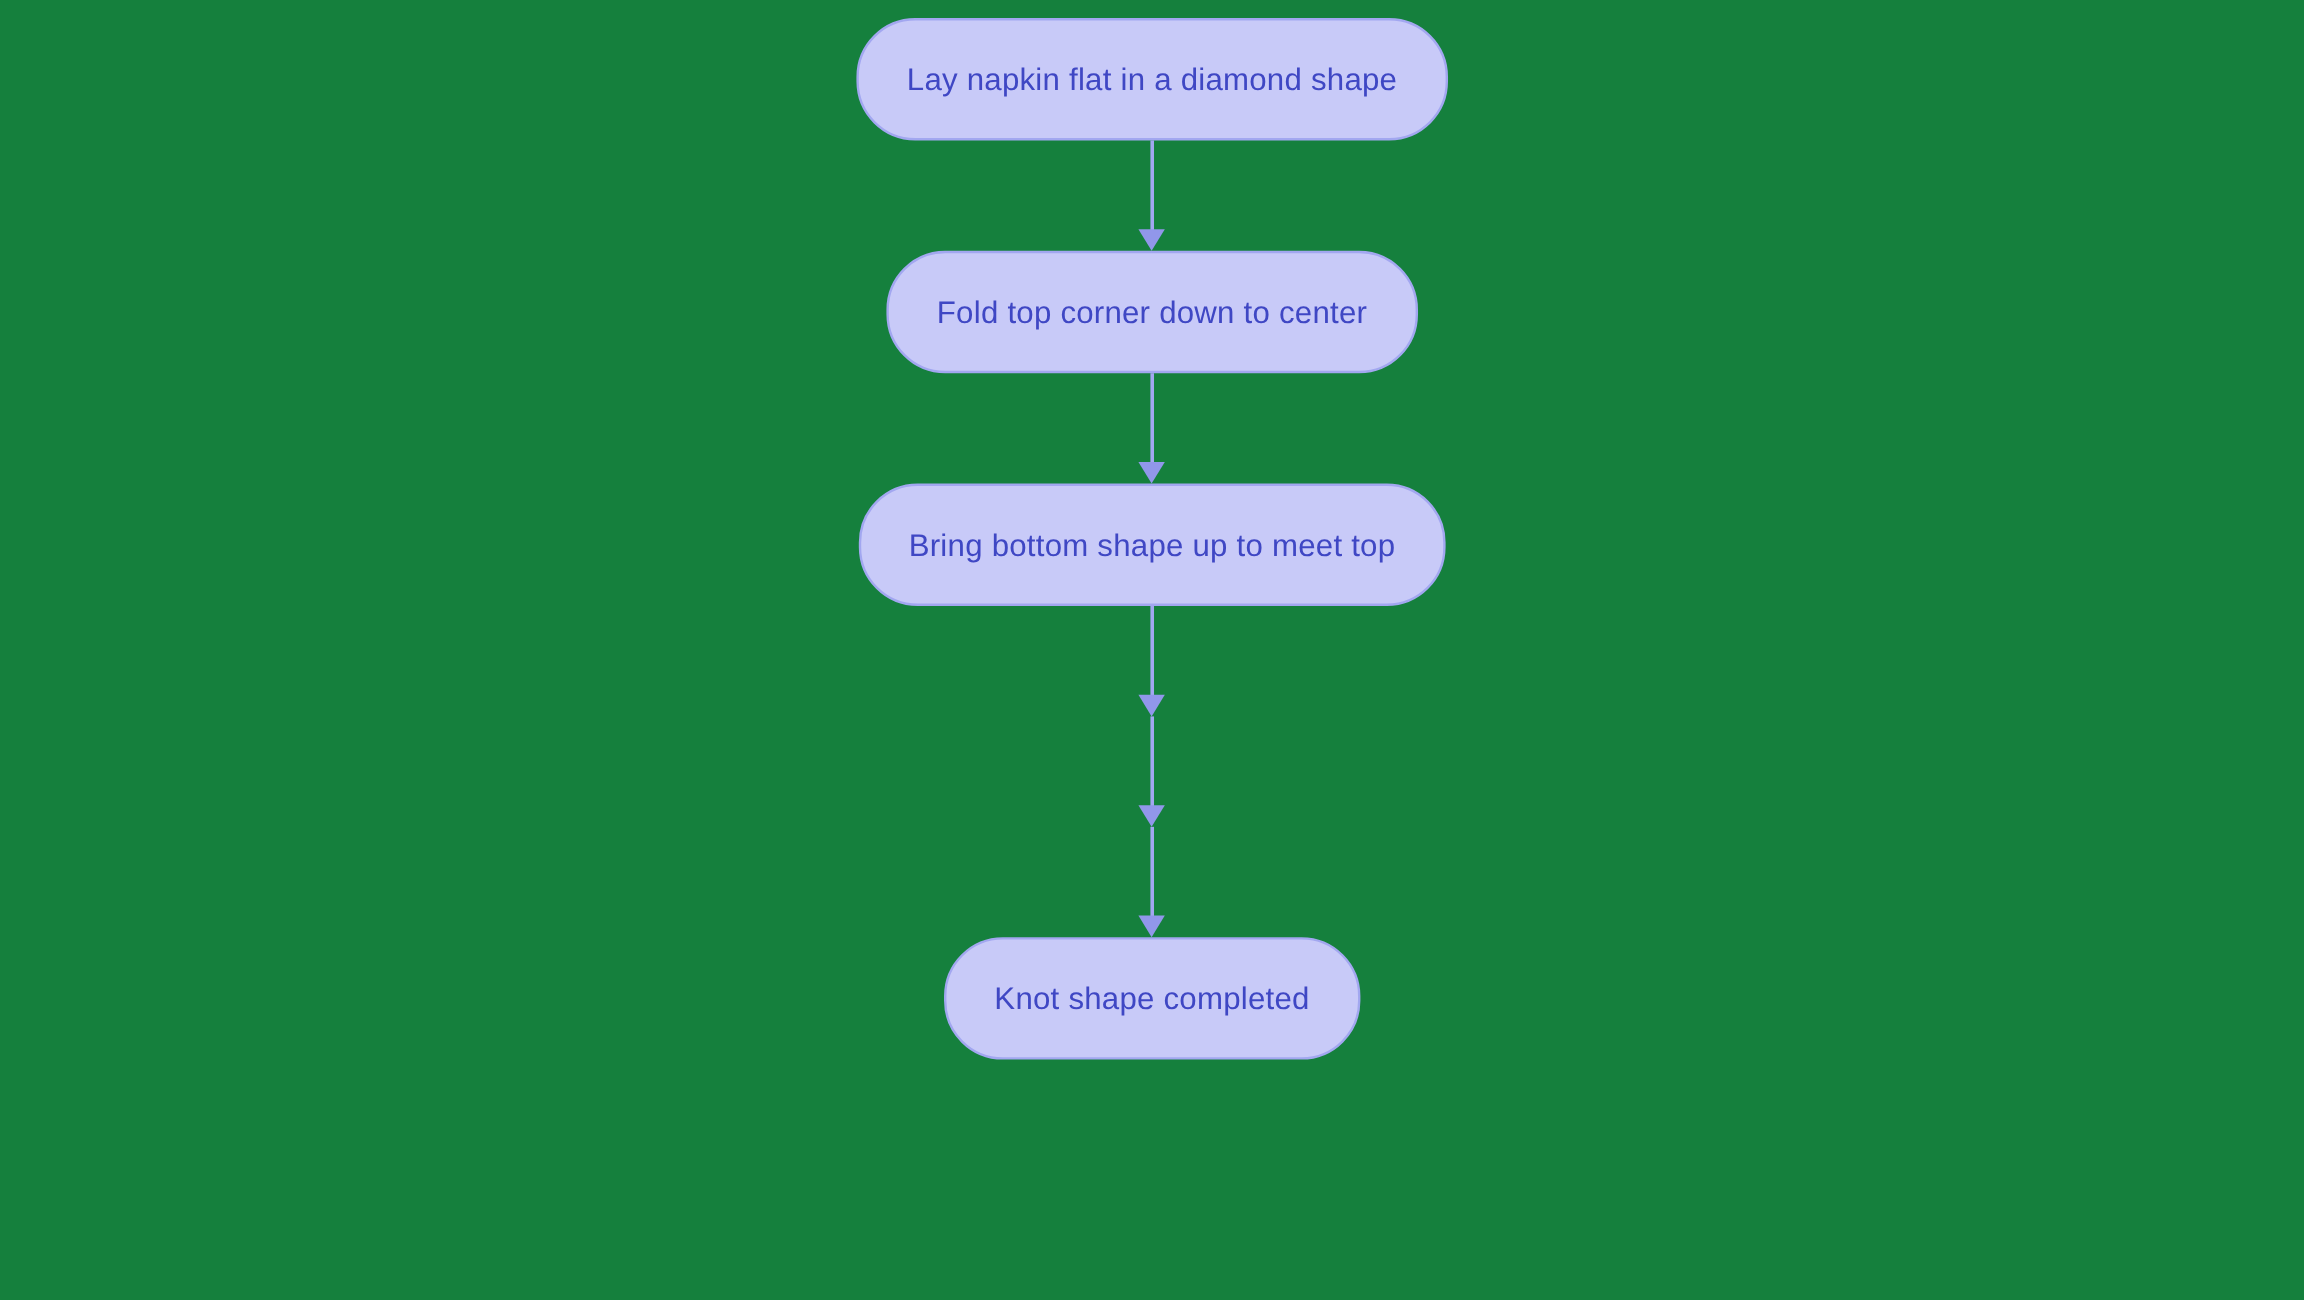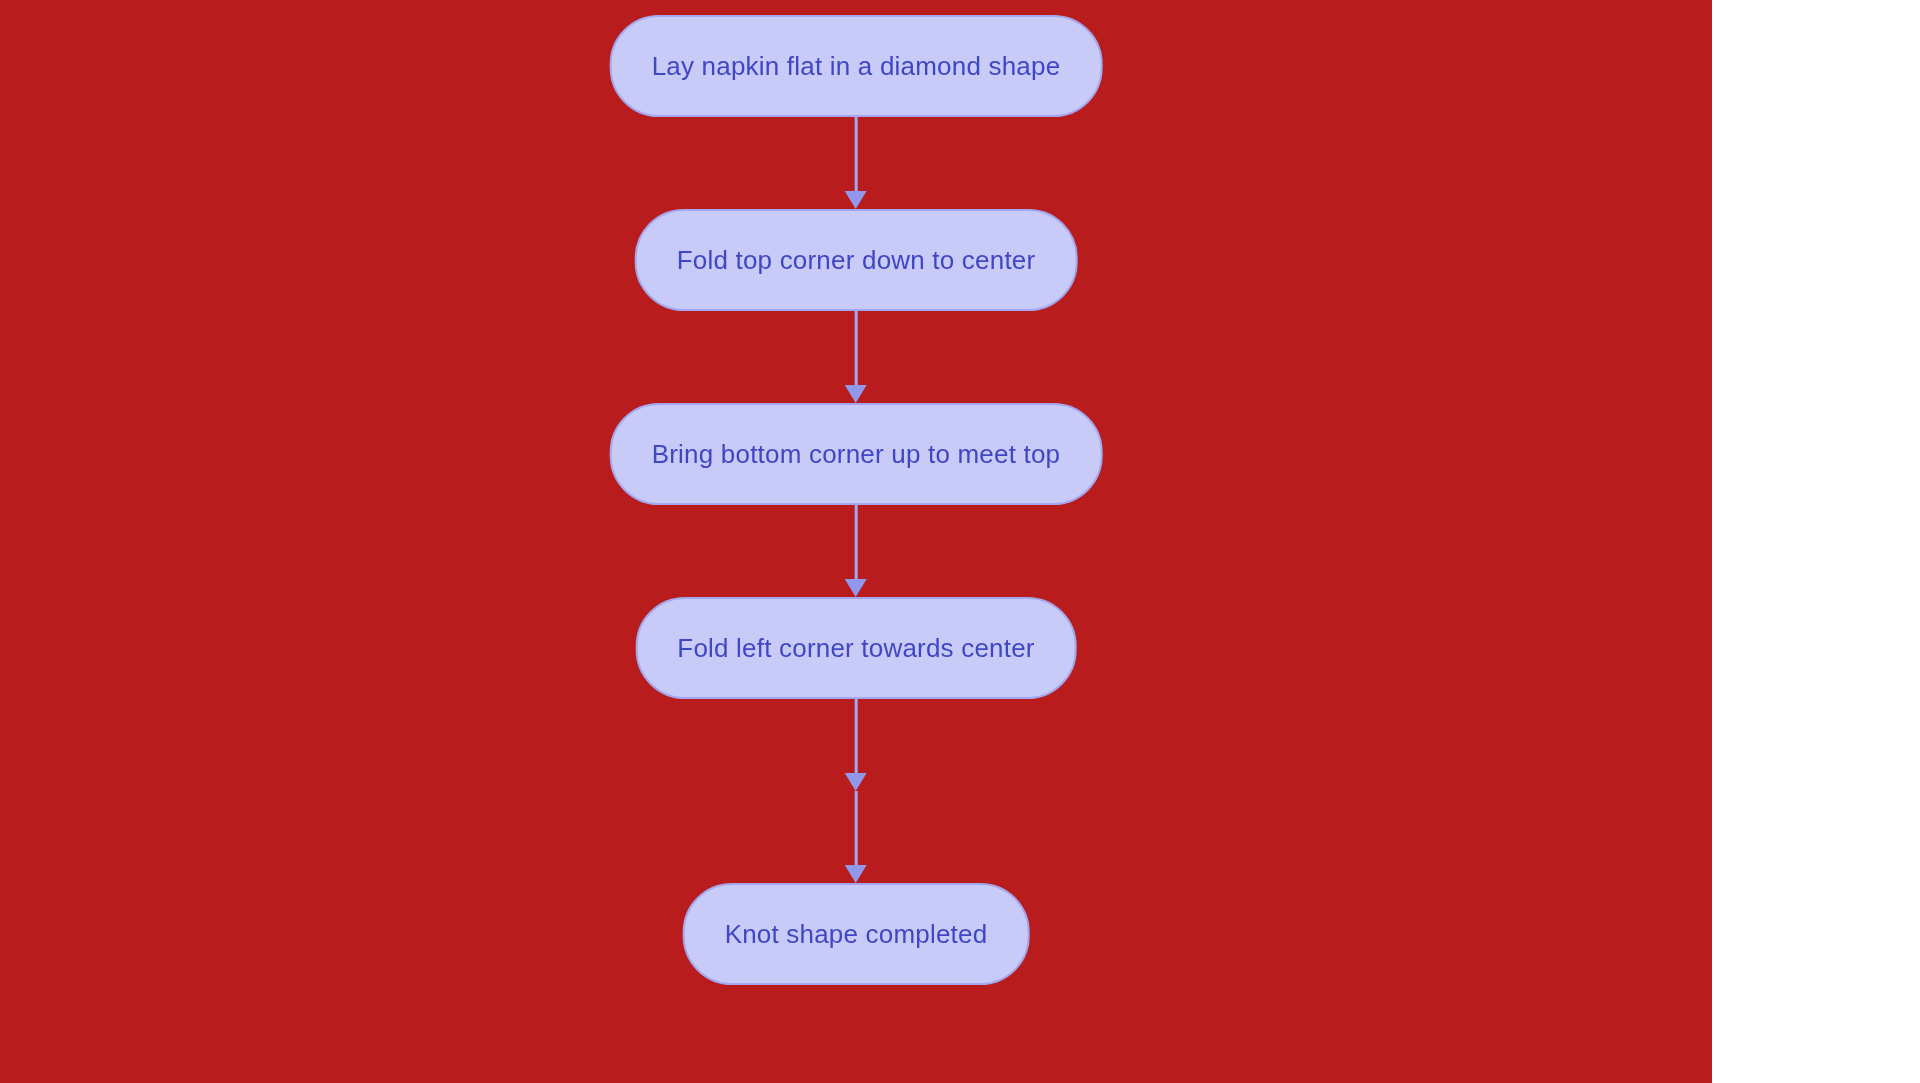--- a/index.html
+++ b/index.html
@@ -6,23 +6,23 @@
     margin: 0;
     padding: 0;
     background: #ffffff;
     width: 1920px;
     height: 1083px;
     overflow: hidden;
     font-family: "Liberation Sans", "DejaVu Sans", sans-serif;
   }
   .canvas {
     position: relative;
-    width: 1712px;
+    width: 1920px;
     height: 1083px;
-    background: #b91c1c;
+    background: #15803d;
   }
   .flowchart {
     position: absolute;
     top: 15px;
     left: 50%;
     transform: translateX(-50%);
     display: flex;
     flex-direction: column;
     align-items: center;
   }
@@ -75,28 +75,27 @@
       <div class="head"></div>
     </div>
 
     <div class="node">Fold top corner down to center</div>
 
     <div class="connector">
       <div class="line"></div>
       <div class="head"></div>
     </div>
 
-    <div class="node">Bring bottom corner up to meet top</div>
+    <div class="node">Bring bottom shape up to meet top</div>
 
     <div class="connector">
       <div class="line"></div>
       <div class="head"></div>
     </div>
 
-    <div class="node">Fold left corner towards center</div>
 
     <div class="connector">
       <div class="line"></div>
       <div class="head"></div>
     </div>
 
 
     <div class="connector">
       <div class="line"></div>
       <div class="head"></div>

